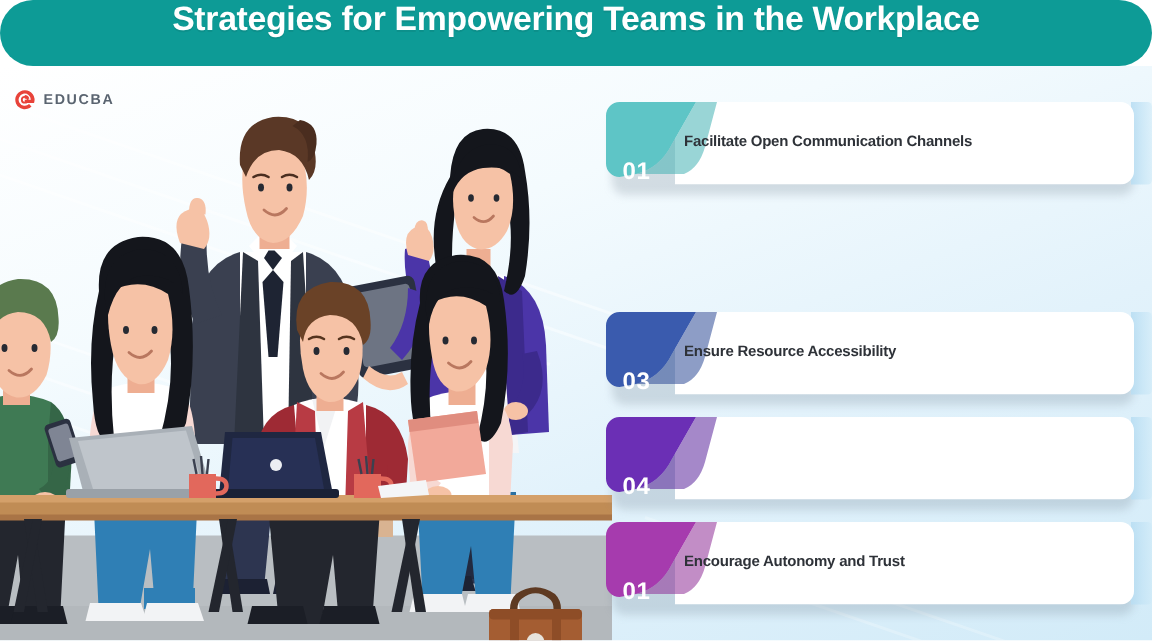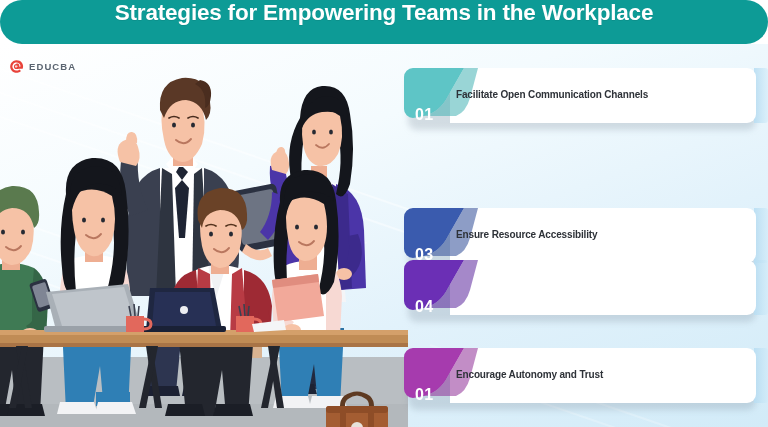--- a/index.html
+++ b/index.html
@@ -369,21 +369,21 @@
         <svg viewBox="0 0 352 55">
           <path d="M46 0 H343 a9 9 0 0 1 9 9 V46 a9 9 0 0 1 -9 9 H46 Z" fill="#ffffff"></path>
           <path d="M9 0 H60 L44 28 Q36 44 20 48 L9 50 A9 9 0 0 1 0 41 V9 A9 9 0 0 1 9 0 Z" fill="#3a5bae"></path>
           <path d="M60 0 L44 28 Q36 44 20 48 L52 48 Q62 44 66 30 L74 0 Z" fill="#2f4c97" opacity=".55"></path>
         </svg>
       </div>
       <div class="num">03</div>
       <div class="label one-line">Ensure Resource Accessibility</div>
     </div>
 
-    <div class="row" style="top:192px;">
+    <div class="row" style="top:210px;">
       <div class="row-shadow"></div>
       <div class="ghost"></div>
       <div class="card">
         <svg viewBox="0 0 352 55">
           <path d="M46 0 H343 a9 9 0 0 1 9 9 V46 a9 9 0 0 1 -9 9 H46 Z" fill="#ffffff"></path>
           <path d="M9 0 H60 L44 28 Q36 44 20 48 L9 50 A9 9 0 0 1 0 41 V9 A9 9 0 0 1 9 0 Z" fill="#6b2fb5"></path>
           <path d="M60 0 L44 28 Q36 44 20 48 L52 48 Q62 44 66 30 L74 0 Z" fill="#5b269c" opacity=".55"></path>
         </svg>
       </div>
       <div class="num">04</div>

